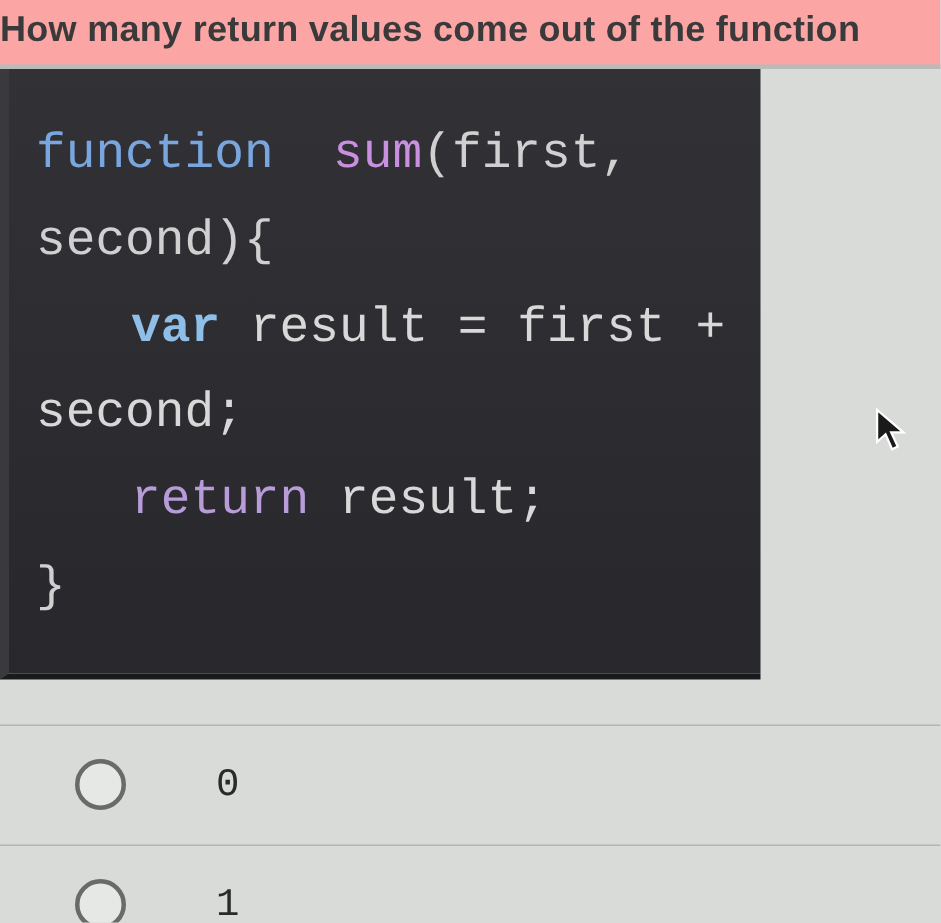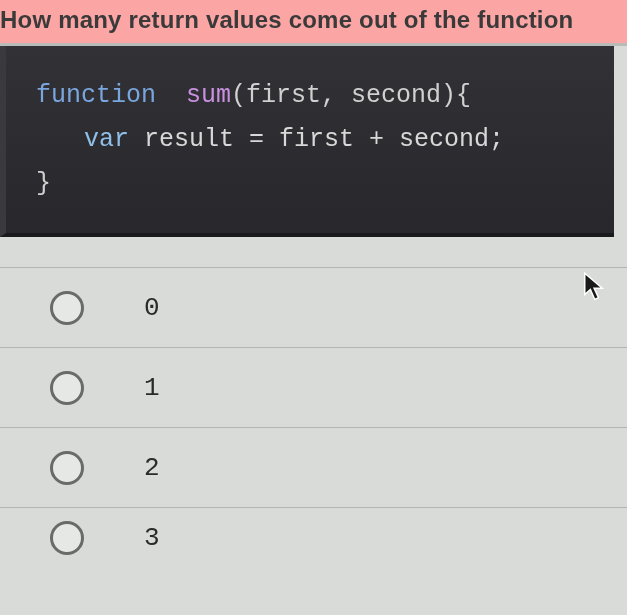--- a/index.html
+++ b/index.html
@@ -21,30 +21,30 @@
     padding: 6px 0 0 0;
     letter-spacing: 0.2px;
     white-space: nowrap;
     overflow: hidden;
   }
   .code-block {
     background: #2a2a2e;
     background: linear-gradient(180deg, #323236 0%, #28282c 100%);
     color: #d8d8d8;
     font-family: "Consolas", "Menlo", "Courier New", monospace;
-    font-size: 25px;
+    font-size: 33px;
     line-height: 1.75;
-    padding: 28px 20px 28px 30px;
+    padding: 28px 20px 28px 18px;
     border-left: 6px solid #3a3a3e;
     border-bottom: 4px solid #1a1a1c;
-    width: 614px;
+    width: 507px;
   }
   .kw-fn { color: #7aa6e0; }
   .kw-name { color: #c98fe0; }
-  .kw-var { color: #8fbfe8; }
+  .kw-var { color: #8fbfe8; font-weight: bold; }
   .kw-ret { color: #b89cd9; }
   .punct { color: #d0d0d0; }
   .ident { color: #d8d8d8; }
   .indent { display:inline-block; width: 3.2ch; }
   .answers {
     margin-top: 30px;
     width: 100%;
   }
   .answer-row {
     height: 80px;
@@ -82,20 +82,23 @@
 
 <div class="code-block">
   <div>
     <span class="kw-fn">function</span>
     <span>&nbsp;</span><span class="kw-name">sum</span><span class="punct">(first, second){</span>
   </div>
   <div>
     <span class="indent"></span><span class="kw-var">var</span><span class="ident"> result = first + second;</span>
   </div>
   <div>
+    <span class="indent"></span><span class="kw-ret">return</span><span class="ident"> result;</span>
+  </div>
+  <div>
     <span class="punct">}</span>
   </div>
 </div>
 
 <div class="answers">
   <div class="answer-row">
     <div class="radio"></div>
     <span>0</span>
   </div>
   <div class="answer-row">

